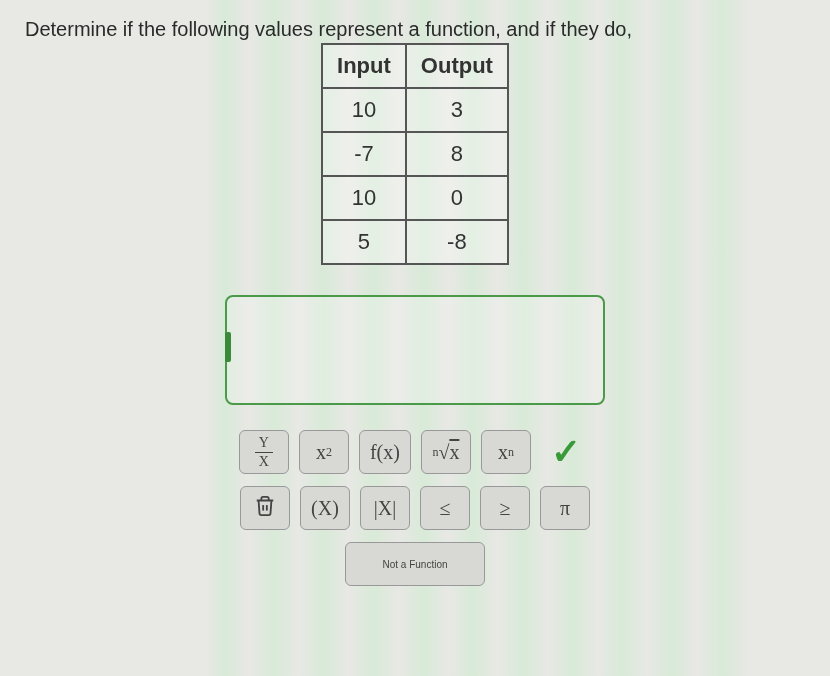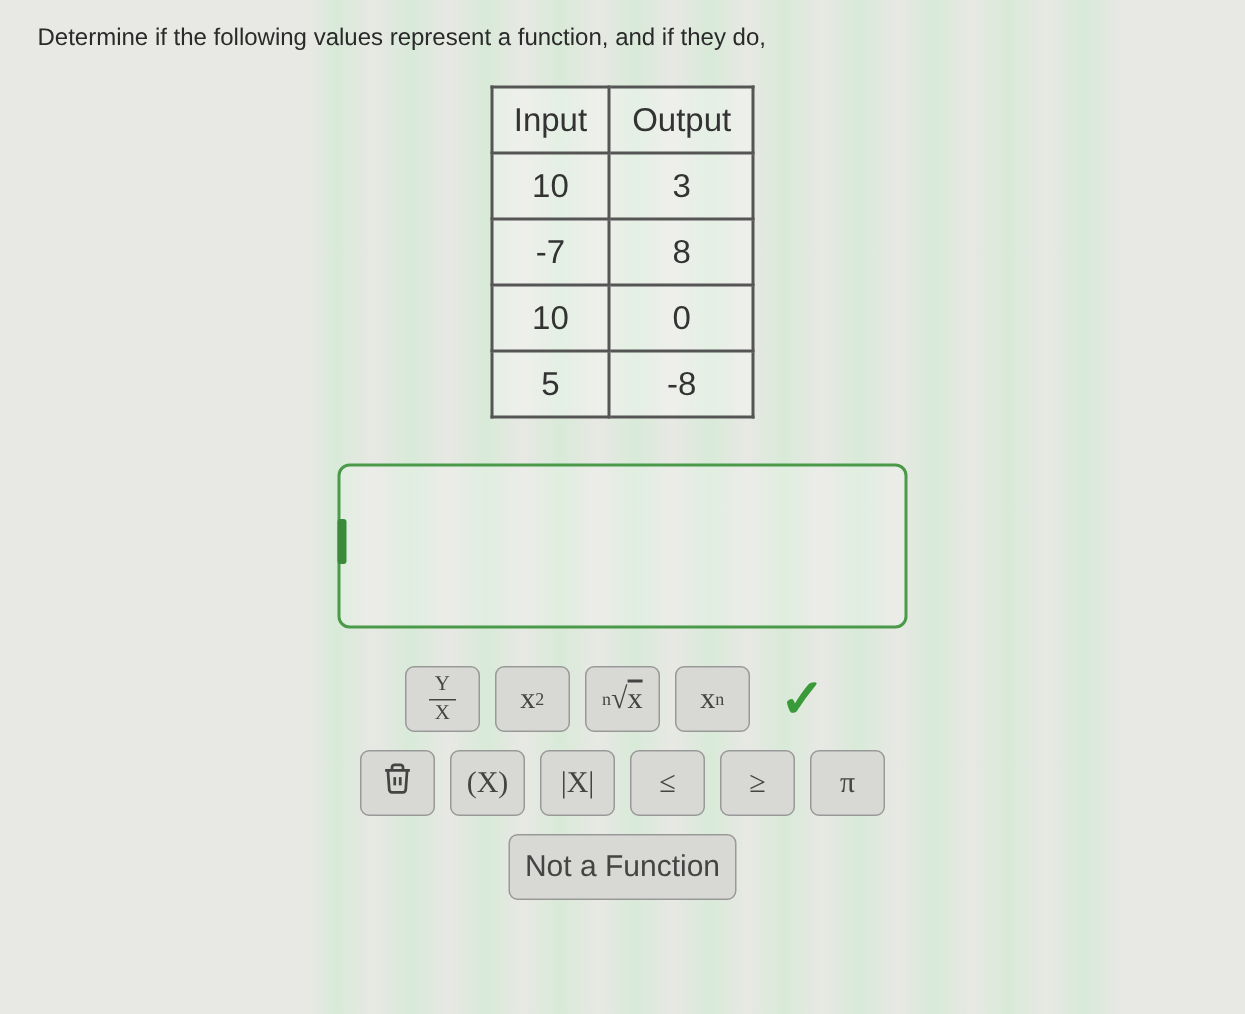--- a/index.html
+++ b/index.html
@@ -19,39 +19,38 @@
         #d8ead8 69%, #e8e8e4 72%,
         #d8ead8 75%, #e8e8e4 78%,
         #d8ead8 81%, #e8e8e4 84%,
         #d8ead8 87%, #e8e8e4 90%,
         #e8e8e4 100%);
       padding: 15px 25px;
       color: #3a3a3a;
       position: relative;
     }
     .question {
-      font-size: 16px;
+      font-size: 20px;
       line-height: 1.4;
       color: #2a2a2a;
-      margin-bottom: 20px;
     }
     .data-table {
       margin: 0 auto 30px;
       border-collapse: collapse;
       background: rgba(255,255,255,0.3);
     }
     .data-table th, .data-table td {
       border: 2px solid #555;
       padding: 8px 14px;
       text-align: center;
       font-size: 22px;
       color: #333;
       min-width: 70px;
     }
-    .data-table th { font-weight: normal; }
+    .data-table th { font-weight: bold; }
     .answer-box {
       width: 380px;
       height: 110px;
       margin: 0 auto 25px;
       border: 2px solid #4a9a4a;
       border-radius: 8px;
       background: rgba(255,255,255,0.2);
       position: relative;
     }
     .answer-box::before {
@@ -98,21 +97,21 @@
     }
     .key.frac .num { border-bottom: 1px solid #444; padding: 0 4px 2px; }
     .key.frac .den { padding: 2px 4px 0; }
     .key.check {
       background: transparent;
       border: none;
       font-size: 36px;
       color: #3a9a3a;
       font-weight: bold;
     }
-    .key.wide { min-width: 140px; font-family: Arial, sans-serif; font-size: 20px; }
+    .key.wide { min-width: 140px; font-family: Arial, sans-serif; font-size: 10px; }
     .key sup { font-size: 12px; }
     .key sub { font-size: 12px; }
     .trash-icon svg { width: 22px; height: 22px; }
   </style>
 </head>
 <body>
 
 <div class="question">
   <span>Determine if the following values represent a function, and if they do,</span><br>
 </div>
@@ -147,20 +146,21 @@
 <div class="keypad">
   <div class="keypad-row">
     <div class="key frac">
       <span class="num">Y</span>
       <span class="den">X</span>
     </div>
     <div class="key">
       <span>x</span>
         <sup>2</sup>
     </div>
+    <div class="key">f(x)</div>
     <div class="key">
       <sup>n</sup>
         <span>√</span>
         <span style="text-decoration:overline">x</span>
     </div>
     <div class="key">
       <span>x</span>
         <sub>n</sub>
     </div>
     <div class="key check">✓</div>

